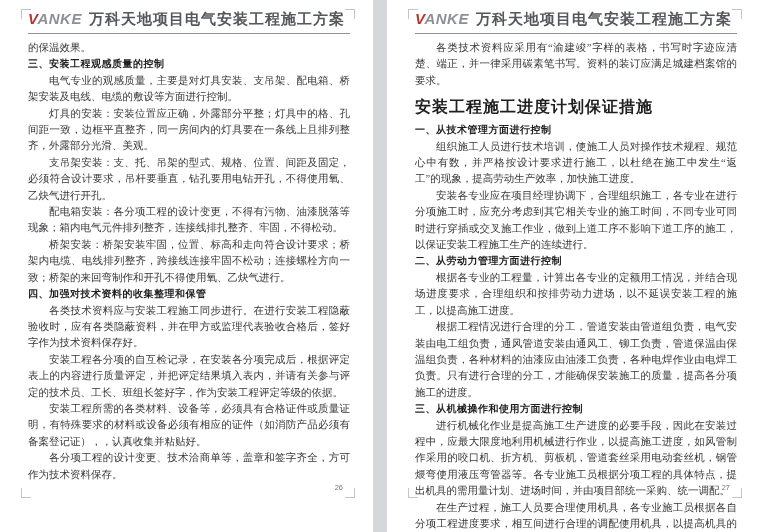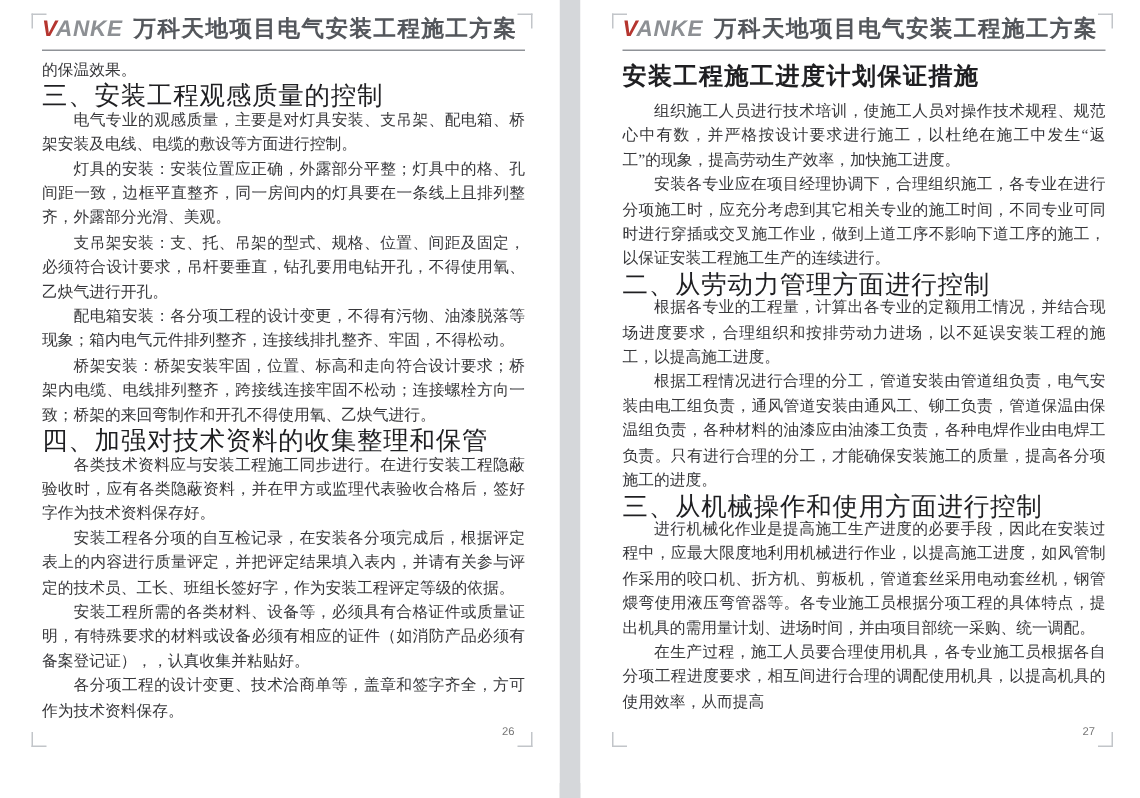--- a/index.html
+++ b/index.html
@@ -29,21 +29,21 @@
   .header-title{
     font-size:15px;color:#54575c;font-weight:bold;
     margin-left:7px;letter-spacing:1px;white-space:nowrap;
   }
 
   
   .page-body{font-size:10.5px;line-height:16.4px;color:#37373a;text-align:justify;}
   .page-body p,.page-body h3,.page-body h2{margin:0;padding:0;}
   .para{text-indent:2em;}
   .para-noindent{text-indent:0;}
-  .sec-head{font-weight:normal;color:#1f1f22;font-size:17px;letter-spacing:.5px;}
+  .sec-head{font-weight:bold;color:#1f1f22;font-size:10px;letter-spacing:.5px;}
   .chapter-title{
     font-weight:bold;color:#1f1f22;font-size:16px;letter-spacing:1px;
     margin:8px 0 5px 0 !important;line-height:20px;
   }
 
   
   .page-number{
     position:absolute;bottom:30px;right:30px;
     font-size:7.5px;color:#777;font-family:"Liberation Sans",sans-serif;
   }
@@ -96,21 +96,23 @@
     <div class="mark mark-tr"></div>
     <div class="mark mark-bl"></div>
     <div class="mark mark-br"></div>
 
     <div class="page-header">
       <span class="logo"><span class="logo-v">V</span><span class="logo-rest">ANKE</span></span>
       <span class="header-title">万科天地项目电气安装工程施工方案</span>
     </div>
 
     <div class="page-body">
+      <p class="para">各类技术资料应采用有“渝建竣”字样的表格，书写时字迹应清楚、端正，并一律采用碳素笔书写。资料的装订应满足城建档案馆的要求。</p>
       <h2 class="chapter-title">安装工程施工进度计划保证措施</h2>
+      <h3 class="sec-head">一、从技术管理方面进行控制</h3>
       <p class="para">组织施工人员进行技术培训，使施工人员对操作技术规程、规范心中有数，并严格按设计要求进行施工，以杜绝在施工中发生“返工”的现象，提高劳动生产效率，加快施工进度。</p>
       <p class="para">安装各专业应在项目经理协调下，合理组织施工，各专业在进行分项施工时，应充分考虑到其它相关专业的施工时间，不同专业可同时进行穿插或交叉施工作业，做到上道工序不影响下道工序的施工，以保证安装工程施工生产的连续进行。</p>
       <h3 class="sec-head">二、从劳动力管理方面进行控制</h3>
       <p class="para">根据各专业的工程量，计算出各专业的定额用工情况，并结合现场进度要求，合理组织和按排劳动力进场，以不延误安装工程的施工，以提高施工进度。</p>
       <p class="para">根据工程情况进行合理的分工，管道安装由管道组负责，电气安装由电工组负责，通风管道安装由通风工、铆工负责，管道保温由保温组负责，各种材料的油漆应由油漆工负责，各种电焊作业由电焊工负责。只有进行合理的分工，才能确保安装施工的质量，提高各分项施工的进度。</p>
       <h3 class="sec-head">三、从机械操作和使用方面进行控制</h3>
       <p class="para">进行机械化作业是提高施工生产进度的必要手段，因此在安装过程中，应最大限度地利用机械进行作业，以提高施工进度，如风管制作采用的咬口机、折方机、剪板机，管道套丝采用电动套丝机，钢管煨弯使用液压弯管器等。各专业施工员根据分项工程的具体特点，提出机具的需用量计划、进场时间，并由项目部统一采购、统一调配。</p>
       <p class="para">在生产过程，施工人员要合理使用机具，各专业施工员根据各自分项工程进度要求，相互间进行合理的调配使用机具，以提高机具的使用效率，从而提高</p>
     </div>
 

